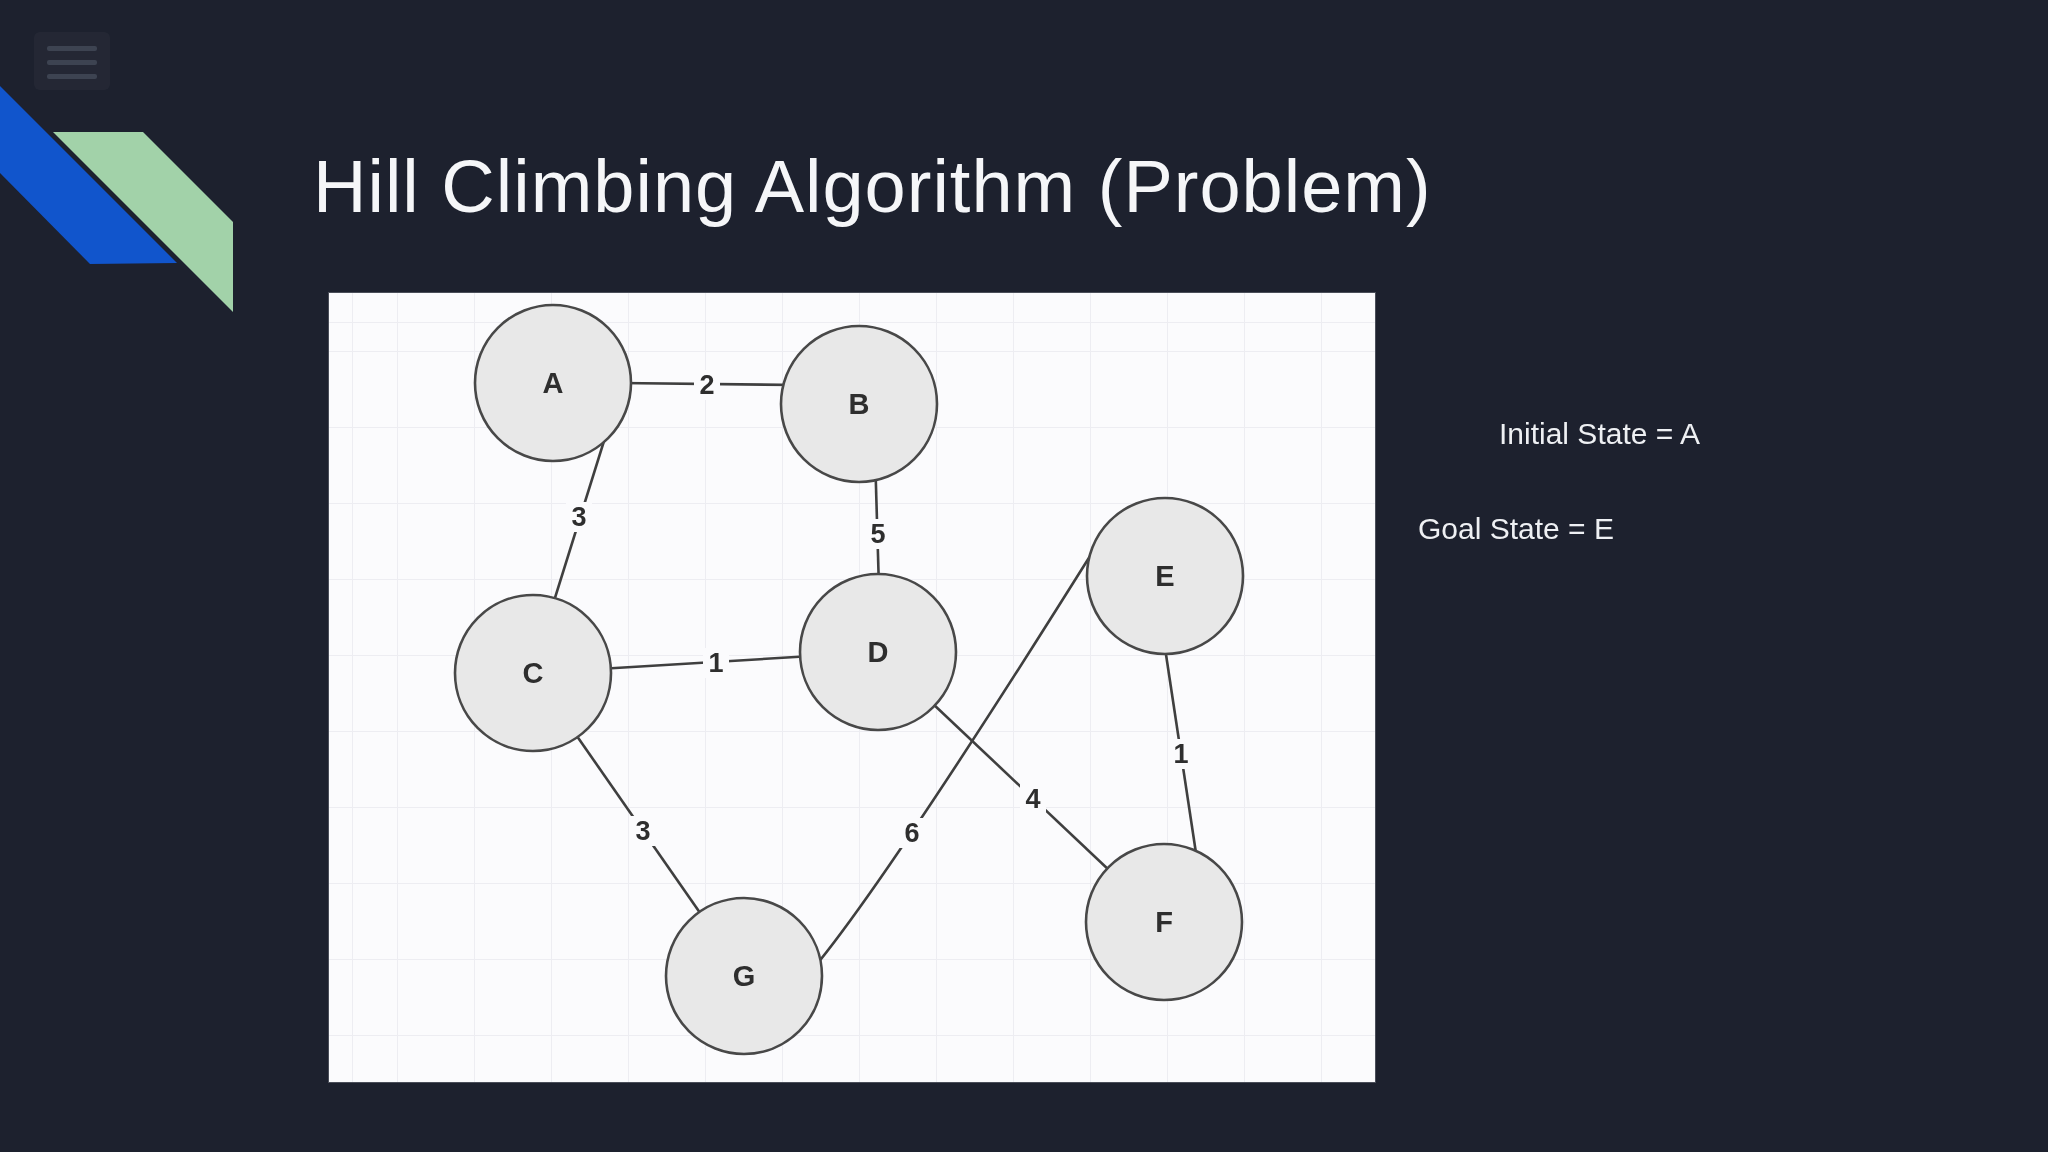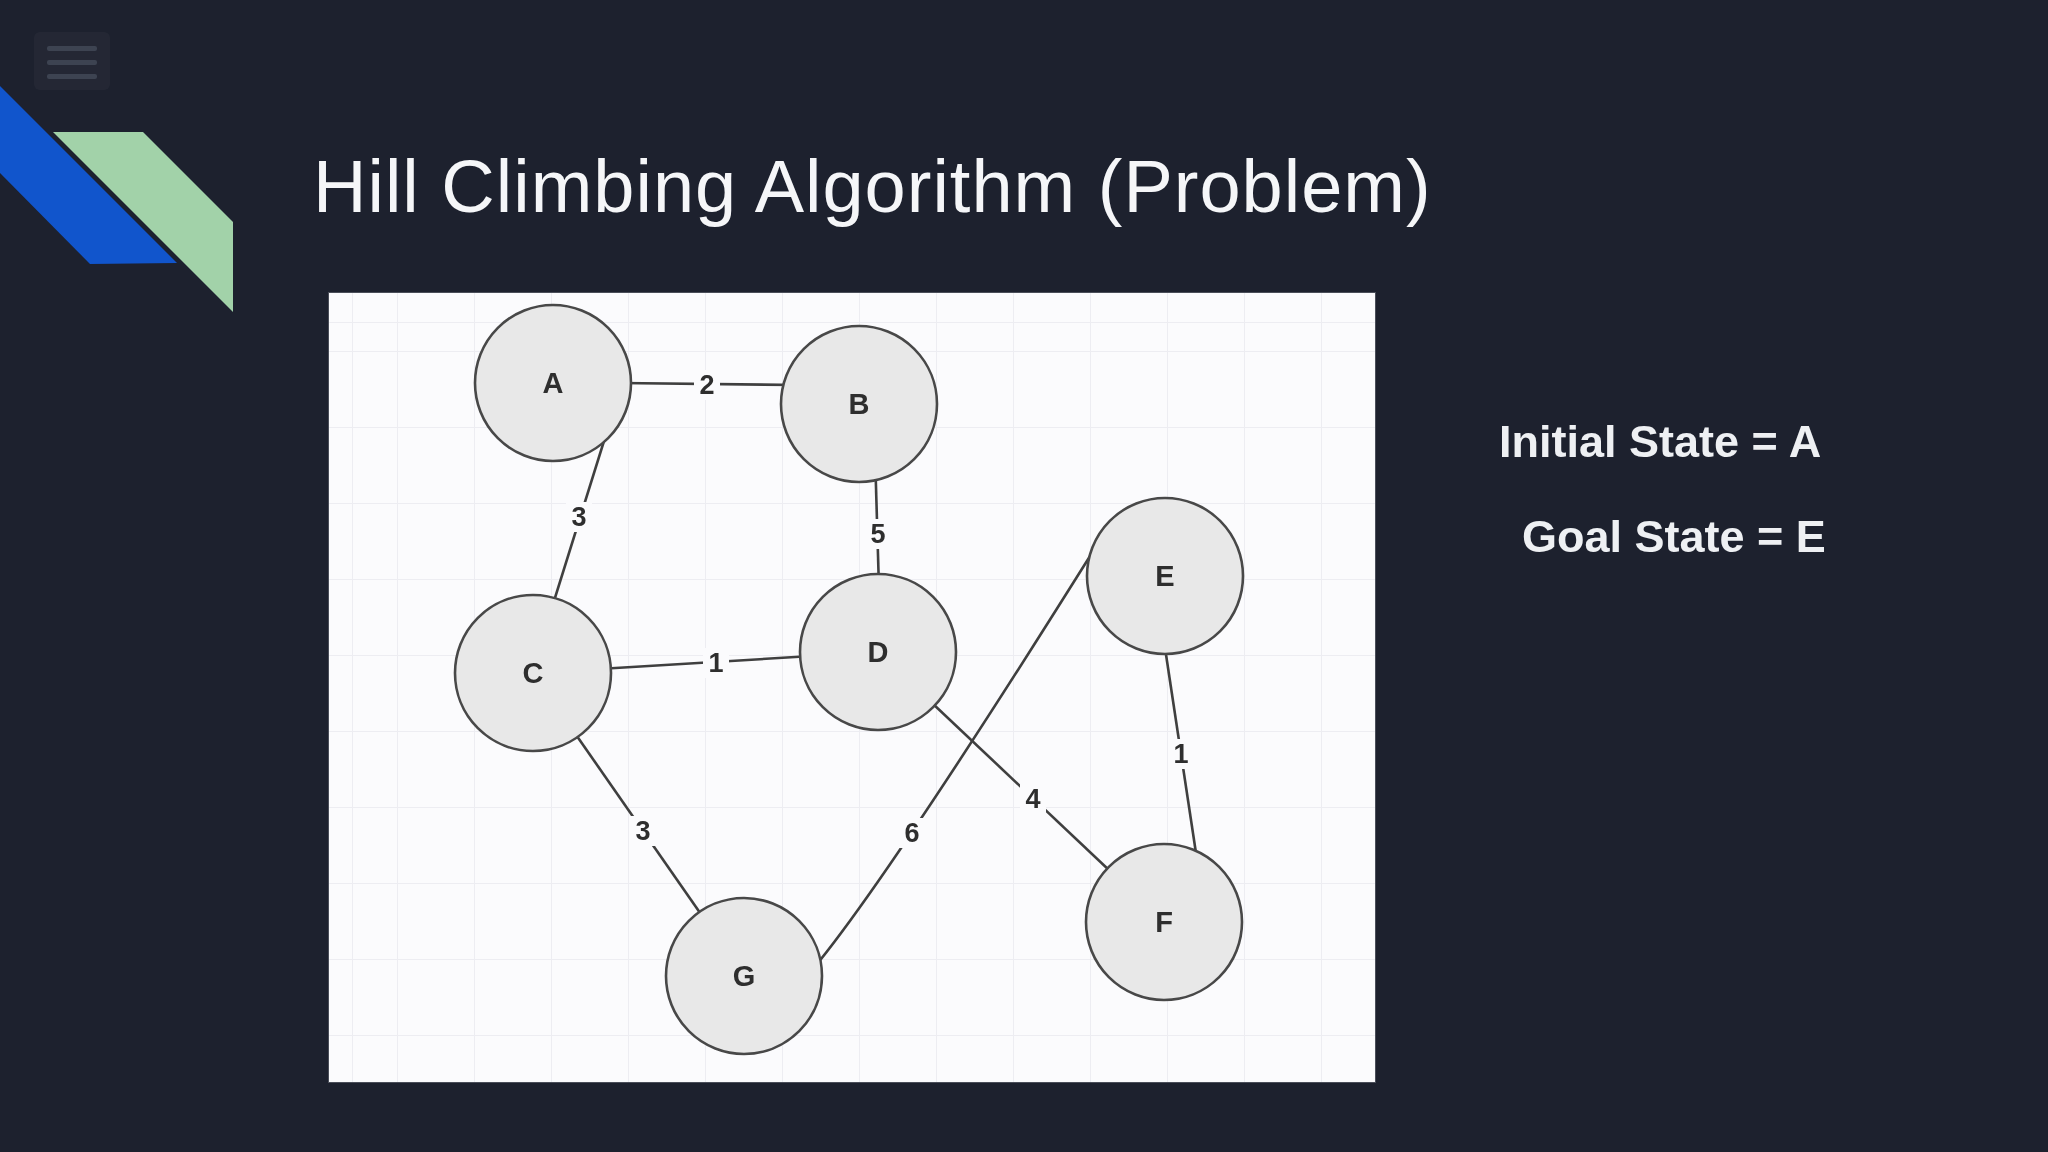--- a/index.html
+++ b/index.html
@@ -13,23 +13,23 @@
   
   .ribbon{position:absolute;left:0;top:0;}
   
   .title{position:absolute;left:313px;top:100px;font-size:74px;font-weight:400;
          letter-spacing:1px;line-height:1;white-space:nowrap;}
   
   .panel{position:absolute;left:328px;top:292px;width:1048px;height:791px;
          box-sizing:border-box;border:1px solid #4a4e59;}
   .panel svg{position:absolute;left:0;top:0;}
   
-  .side-note{position:absolute;font-size:45px;font-weight:700;line-height:1.1;white-space:nowrap;}
+  .side-note{position:absolute;font-size:30px;font-weight:400;line-height:1.1;white-space:nowrap;}
   .note-initial{left:1499px;top:417px;}
-  .note-goal{left:1522px;top:512px;}
+  .note-goal{left:1418px;top:512px;}
 </style>
 </head>
 <body>
 
 <div class="slide" style="background: rgb(29, 33, 46); padding-left: 12px;">
 
   <button class="menu-btn">
     <span>
       <span class="bar b1" style="background: rgb(61, 67, 81);"></span>
       <span class="bar b2" style="background: rgb(61, 67, 81);"></span>

